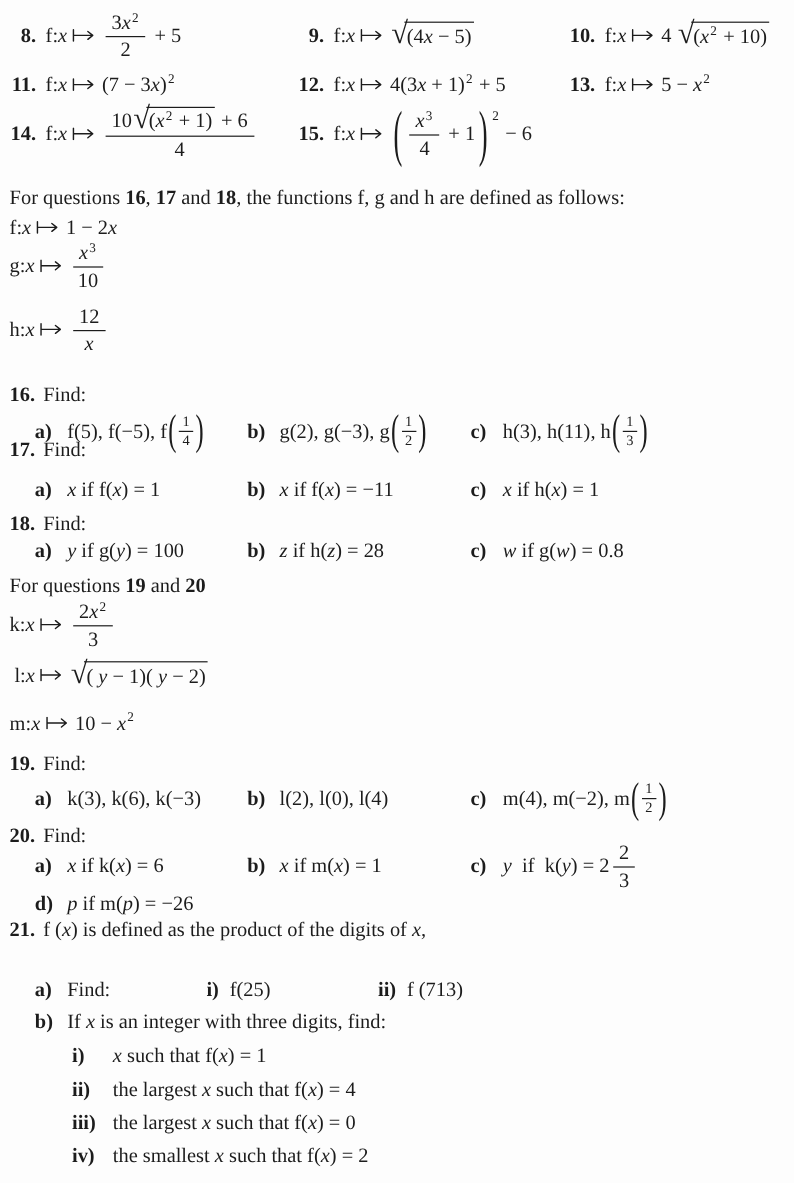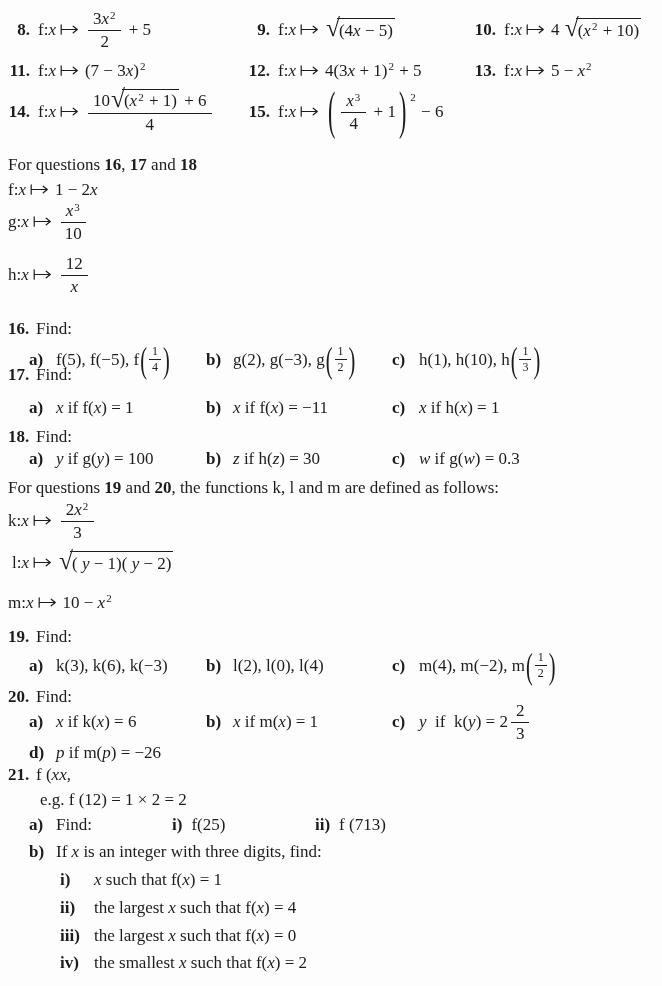--- a/index.html
+++ b/index.html
@@ -100,21 +100,21 @@
     </div>
     <div class="cell c2">
       <span class="num">15.</span>
       <span class="m"><span class="tk-t">f:</span><span class="tk-i">x</span><span class="map"><svg width="19" height="11" viewBox="0 0 19 11" aria-hidden="true">
               <path d="M1.2 0.8 V10.2 M1.2 5.5 H17 M13.2 2.2 L17.3 5.5 L13.2 8.8" fill="none" stroke="currentColor" stroke-width="1.2" stroke-linecap="round" stroke-linejoin="round"></path>
             </svg></span><span class="bp lg">(</span><span class="frac"><span class="fn"><span class="tk-i">x</span><span class="sup">3</span></span><span class="fd"><span class="tk-t">4</span></span></span><span class="tk-t"> + 1</span><span class="bp lg">)</span><span class="sup">2</span><span class="tk-t"> − 6</span></span>
     </div>
   </div>
 
   <div class="blk" style="top:154px">
-    <span class="m"><span class="tk-t">For questions </span><span class="tk-b">16</span><span class="tk-t">, </span><span class="tk-b">17</span><span class="tk-t"> and </span><span class="tk-b">18</span></span>
+    <span class="m"><span class="tk-t">For questions </span><span class="tk-b">16</span><span class="tk-t">, </span><span class="tk-b">17</span><span class="tk-t"> and </span><span class="tk-b">18</span><span class="tk-t">, the functions f, g and h are defined as follows:</span></span>
   </div>
   <div class="blk" style="top:179px">
     <span class="m"><span class="tk-t">f:</span><span class="tk-i">x</span><span class="map"><svg width="19" height="11" viewBox="0 0 19 11" aria-hidden="true">
             <path d="M1.2 0.8 V10.2 M1.2 5.5 H17 M13.2 2.2 L17.3 5.5 L13.2 8.8" fill="none" stroke="currentColor" stroke-width="1.2" stroke-linecap="round" stroke-linejoin="round"></path>
           </svg></span><span class="tk-t">1 − 2</span><span class="tk-i">x</span></span>
   </div>
   <div class="blk" style="top:201px">
     <span class="m"><span class="tk-t">g:</span><span class="tk-i">x</span><span class="map"><svg width="19" height="11" viewBox="0 0 19 11" aria-hidden="true">
             <path d="M1.2 0.8 V10.2 M1.2 5.5 H17 M13.2 2.2 L17.3 5.5 L13.2 8.8" fill="none" stroke="currentColor" stroke-width="1.2" stroke-linecap="round" stroke-linejoin="round"></path>
           </svg></span><span class="frac"><span class="fn"><span class="tk-i">x</span><span class="sup">3</span></span><span class="fd"><span class="tk-t">10</span></span></span></span>
@@ -133,21 +133,21 @@
     <div class="item pa">
       <span class="flab">a)</span>
       <span class="m"><span class="tk-t">f(5), f(−5), f</span><span class="bp">(</span><span class="frac sm"><span class="fn"><span class="tk-t">1</span></span><span class="fd"><span class="tk-t">4</span></span></span><span class="bp">)</span></span>
     </div>
     <div class="item pb">
       <span class="flab">b)</span>
       <span class="m"><span class="tk-t">g(2), g(−3), g</span><span class="bp">(</span><span class="frac sm"><span class="fn"><span class="tk-t">1</span></span><span class="fd"><span class="tk-t">2</span></span></span><span class="bp">)</span></span>
     </div>
     <div class="item pc">
       <span class="flab">c)</span>
-      <span class="m"><span class="tk-t">h(1), h(10), h</span><span class="bp">(</span><span class="frac sm"><span class="fn"><span class="tk-t">1</span></span><span class="fd"><span class="tk-t">3</span></span></span><span class="bp">)</span></span>
+      <span class="m"><span class="tk-t">h(3), h(11), h</span><span class="bp">(</span><span class="frac sm"><span class="fn"><span class="tk-t">1</span></span><span class="fd"><span class="tk-t">3</span></span></span><span class="bp">)</span></span>
     </div>
   </div>
 
   <div class="blk" style="top:364px">
     <span class="qnum">17.</span>
     <span class="m">Find:</span>
   </div>
   <div class="prow frow" style="top:396px;height:24px">
     <div class="item pa">
       <span class="flab">a)</span>
@@ -167,30 +167,30 @@
     <span class="qnum">18.</span>
     <span class="m">Find:</span>
   </div>
   <div class="prow frow" style="top:447px;height:24px">
     <div class="item pa">
       <span class="flab">a)</span>
       <span class="m"><span class="tk-i">y</span><span class="tk-t"> if g(</span><span class="tk-i">y</span><span class="tk-t">) = 100</span></span>
     </div>
     <div class="item pb">
       <span class="flab">b)</span>
-      <span class="m"><span class="tk-i">z</span><span class="tk-t"> if h(</span><span class="tk-i">z</span><span class="tk-t">) = 30</span></span>
-    </div>
-    <div class="item pc">
-      <span class="flab">c)</span>
-      <span class="m"><span class="tk-i">w</span><span class="tk-t"> if g(</span><span class="tk-i">w</span><span class="tk-t">) = 0.3</span></span>
+      <span class="m"><span class="tk-i">z</span><span class="tk-t"> if h(</span><span class="tk-i">z</span><span class="tk-t">) = 28</span></span>
+    </div>
+    <div class="item pc">
+      <span class="flab">c)</span>
+      <span class="m"><span class="tk-i">w</span><span class="tk-t"> if g(</span><span class="tk-i">w</span><span class="tk-t">) = 0.8</span></span>
     </div>
   </div>
 
   <div class="blk" style="top:477px">
-    <span class="m"><span class="tk-t">For questions </span><span class="tk-b">19</span><span class="tk-t"> and </span><span class="tk-b">20</span><span class="tk-t">, the functions k, l and m are defined as follows:</span></span>
+    <span class="m"><span class="tk-t">For questions </span><span class="tk-b">19</span><span class="tk-t"> and </span><span class="tk-b">20</span></span>
   </div>
   <div class="blk" style="top:500px">
     <span class="m"><span class="tk-t">k:</span><span class="tk-i">x</span><span class="map"><svg width="19" height="11" viewBox="0 0 19 11" aria-hidden="true">
             <path d="M1.2 0.8 V10.2 M1.2 5.5 H17 M13.2 2.2 L17.3 5.5 L13.2 8.8" fill="none" stroke="currentColor" stroke-width="1.2" stroke-linecap="round" stroke-linejoin="round"></path>
           </svg></span><span class="frac"><span class="fn"><span class="tk-t">2</span><span class="tk-i">x</span><span class="sup">2</span></span><span class="fd"><span class="tk-t">3</span></span></span></span>
   </div>
   <div class="blk" style="top:551px;left:12px">
     <span class="m"><span class="tk-t">l:</span><span class="tk-i">x</span><span class="map"><svg width="19" height="11" viewBox="0 0 19 11" aria-hidden="true">
             <path d="M1.2 0.8 V10.2 M1.2 5.5 H17 M13.2 2.2 L17.3 5.5 L13.2 8.8" fill="none" stroke="currentColor" stroke-width="1.2" stroke-linecap="round" stroke-linejoin="round"></path>
           </svg></span><span class="sq"><span class="rad">√</span><span class="vc"><span class="tk-t">( </span><span class="tk-i">y</span><span class="tk-t"> − 1)( </span><span class="tk-i">y</span><span class="tk-t"> − 2)</span></span></span></span>
@@ -238,24 +238,21 @@
       <span class="m"><span class="tk-i">y</span><span class="tk-t">  if  k(</span><span class="tk-i">y</span><span class="tk-t">) = 2</span><span class="frac"><span class="fn"><span class="tk-t">2</span></span><span class="fd"><span class="tk-t">3</span></span></span></span>
     </div>
   </div>
   <div class="blk" style="top:742px;left:29px">
     <span class="flab">d)</span>
     <span class="m"><span class="tk-i">p</span><span class="tk-t"> if m(</span><span class="tk-i">p</span><span class="tk-t">) = −26</span></span>
   </div>
 
   <div class="blk" style="top:764px">
     <span class="qnum">21.</span>
-    <span class="m"><span class="tk-t">f (</span><span class="tk-i">x</span><span class="tk-i">x</span><span class="tk-t">,</span></span>
-  </div>
-  <div class="blk" style="top:789px;left:40px">
-    <span class="m"><span class="tk-t">e.g. f (12) = 1 × 2 = 2</span></span>
+    <span class="m"><span class="tk-t">f (</span><span class="tk-i">x</span><span class="tk-t">) is defined as the product of the digits of </span><span class="tk-i">x</span><span class="tk-t">,</span></span>
   </div>
   <div class="prow frow" style="top:812px;height:26px">
     <div class="item pa">
       <span class="flab">a)</span>
       <span class="m">Find:</span>
     </div>
     <div class="item" style="left:172px">
       <span class="ilab">i)</span>
       <span class="m"><span class="tk-t">f(25)</span></span>
     </div>

